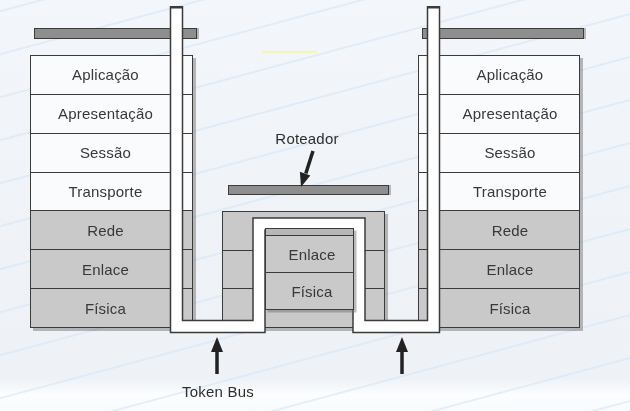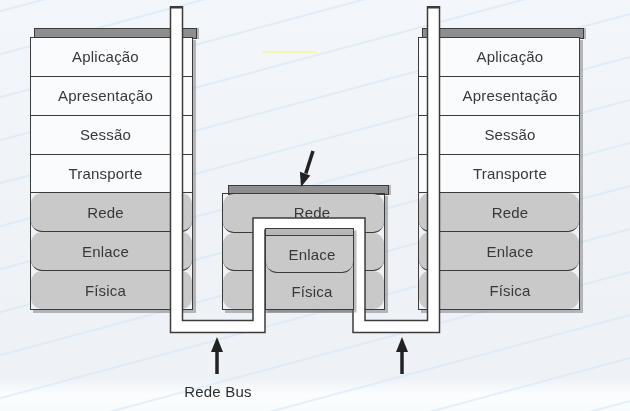--- a/index.html
+++ b/index.html
@@ -11,29 +11,30 @@
   svg.layer{position:absolute;left:0;top:0;width:630px;height:411px;}
   .z0{z-index:0}.z2{z-index:2}.z4{z-index:4}
   .cap{
     position:absolute;background:#8e8e8e;border:1.5px solid #3b3b3b;
     box-sizing:border-box;z-index:1;box-shadow:2px 0 0 rgba(110,110,110,.45);
   }
   .stack{
     position:absolute;display:flex;flex-direction:column;
     border:1.5px solid #3b3b3b;box-sizing:border-box;z-index:1;
     box-shadow:3px 3px 0 rgba(105,105,105,.45);
+    margin-top:18px;
   }
   .row{
     flex:1;display:flex;align-items:center;justify-content:center;
     font-size:15px;color:#383838;background:#fafbfc;
     border-bottom:1.5px solid #3b3b3b;box-sizing:border-box;
     white-space:nowrap;letter-spacing:.2px;
   }
   .row:last-child{border-bottom:none;}
-  .row.gray{background:#c9c9c9;border-radius:11px;}
+  .row.gray{background:#c9c9c9;}
   .row.bold{font-weight:normal;}
   .stack.left  .row{padding-right:12px;}
   .stack.right .row{padding-left:22px;}
   .stack.mid   .row{padding-left:17px;}
   .innerbox{
     position:absolute;left:265px;top:228px;width:89px;height:82px;
     display:flex;flex-direction:column;border:1.5px solid #3b3b3b;
     box-sizing:border-box;z-index:3;background:#c9c9c9;
     box-shadow:2.5px 2.5px 0 rgba(105,105,105,.45);
   }
@@ -118,15 +119,16 @@
     <g>
       <line x1="217" y1="374" x2="217" y2="350" stroke="#222222" stroke-width="3.5"></line>
       <polygon points="217,337 211,352 223,352" fill="#222222"></polygon>
     </g>
     <g>
       <line x1="402" y1="374" x2="402" y2="350" stroke="#222222" stroke-width="3.5"></line>
       <polygon points="402,337 396,352 408,352" fill="#222222"></polygon>
     </g>
   </svg>
 
-  <div class="label" style="left:158px;top:383px;width:120px;">Rede Bus</div>
+  <div class="label" style="left:247px;top:130px;width:120px;">Roteador</div>
+  <div class="label" style="left:158px;top:383px;width:120px;">Token Bus</div>
 
 </div>
 
 </body></html>

